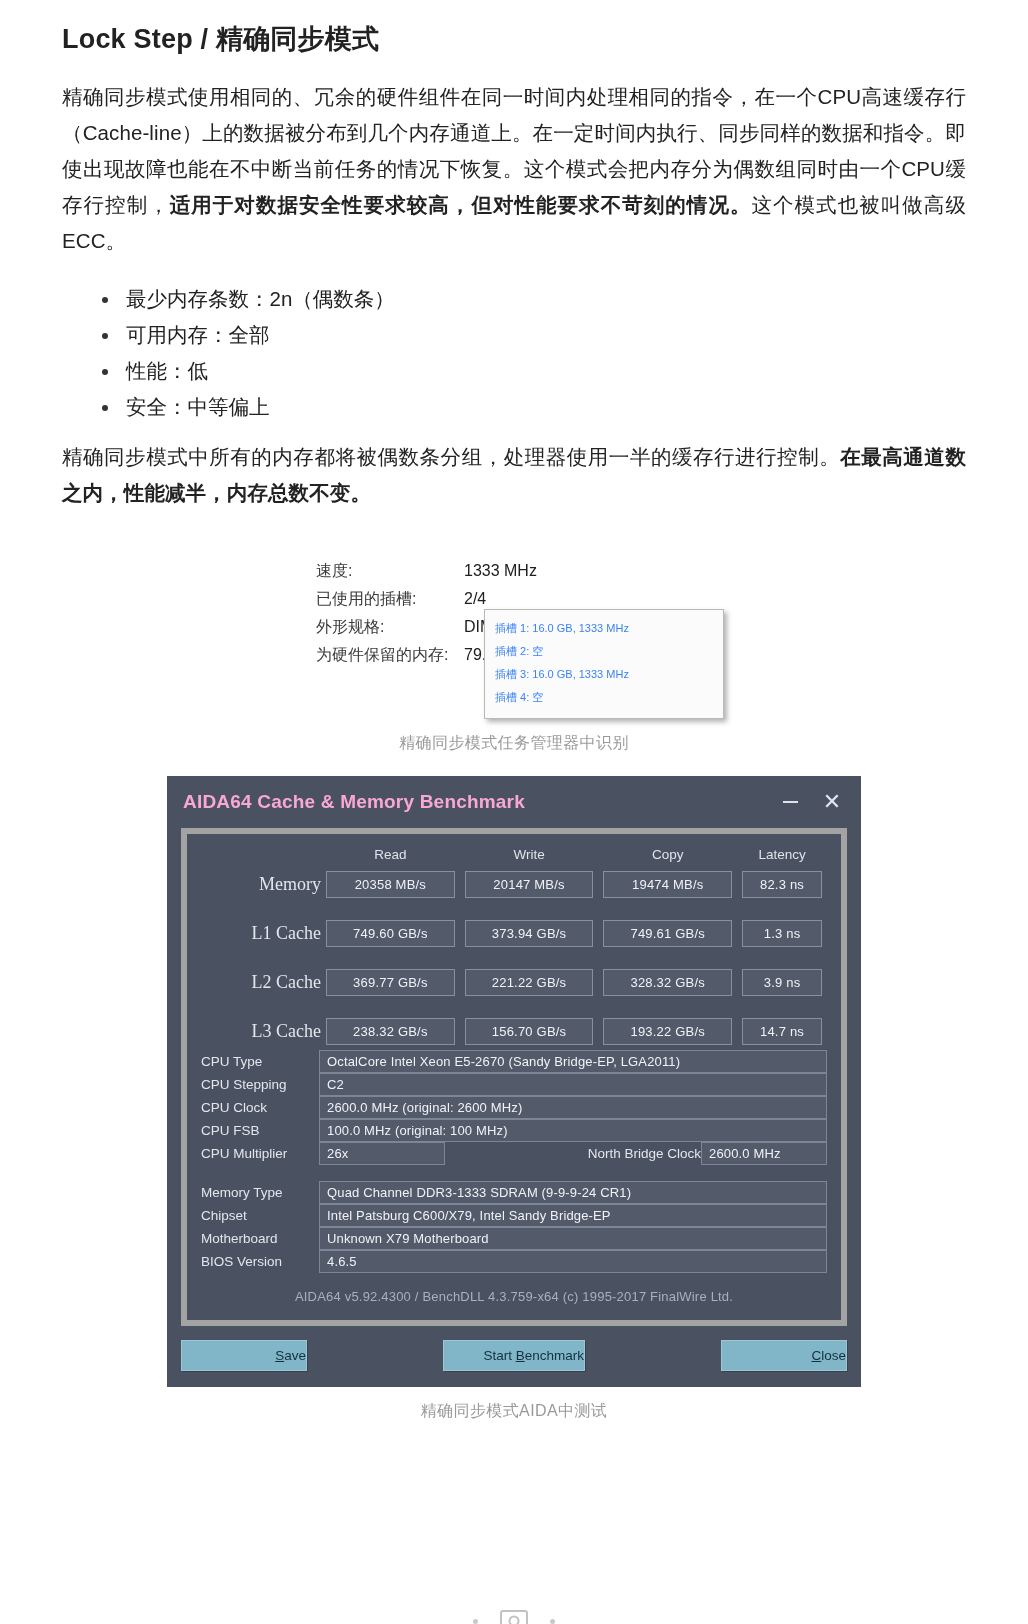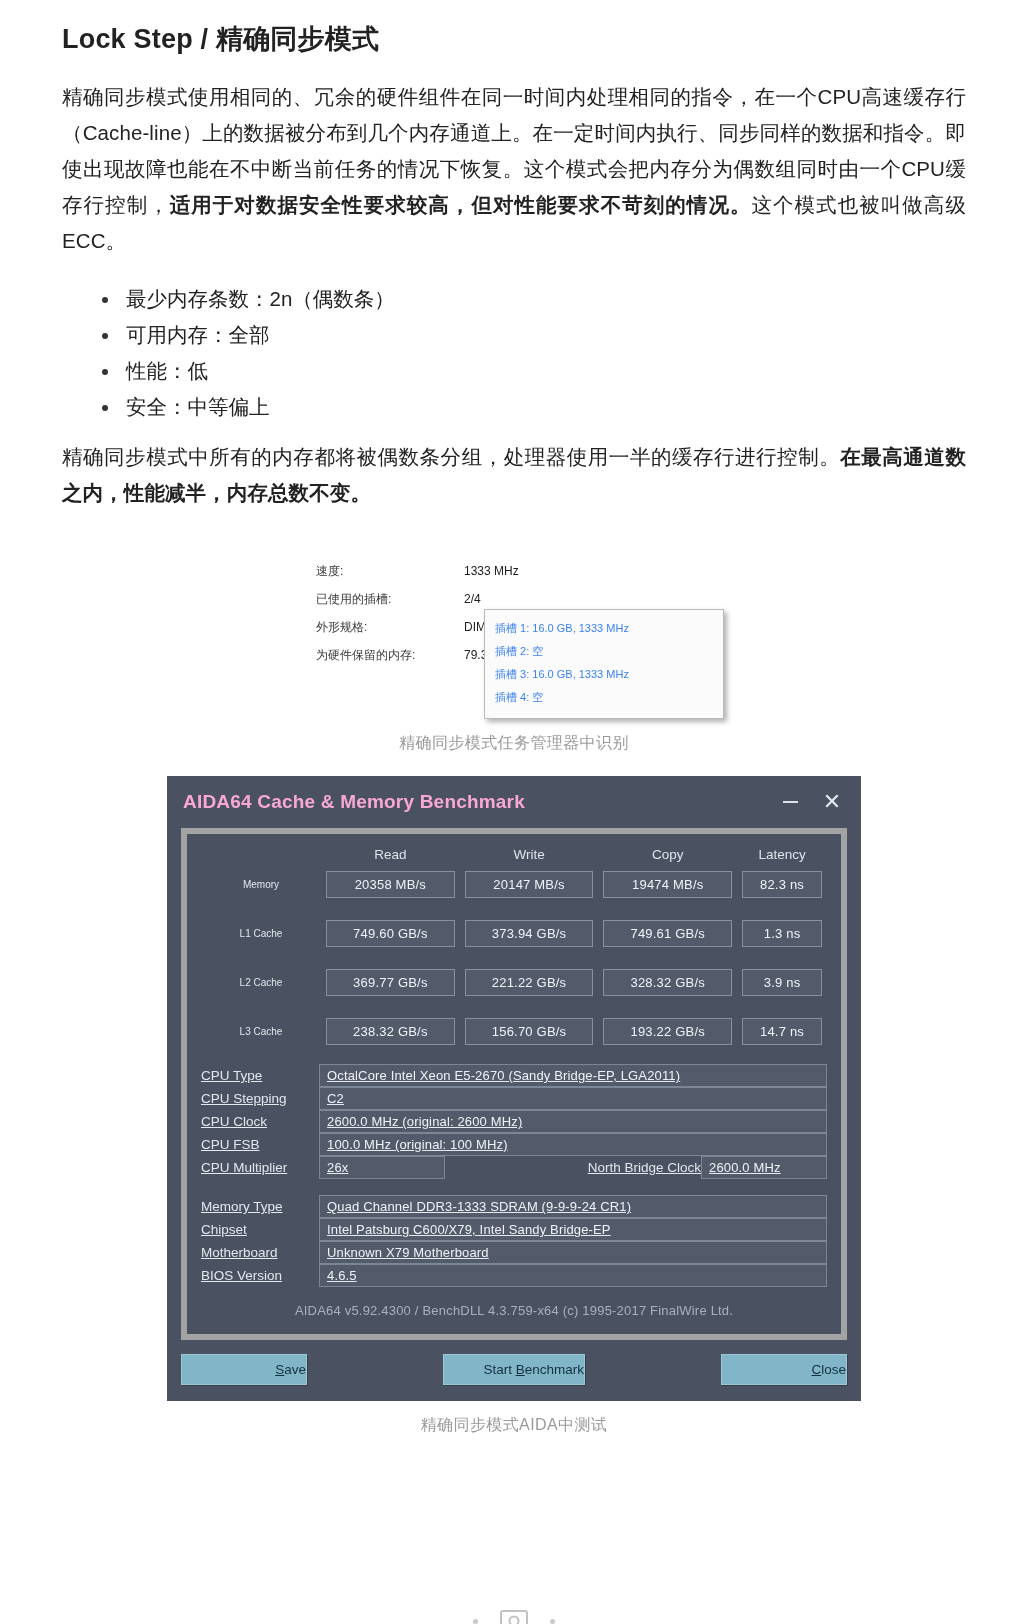--- a/index.html
+++ b/index.html
@@ -55,21 +55,21 @@
 
   
   .fig1{
     margin:38px auto 0 auto;
     width:420px;
     position:relative;
     height:170px;
   }
   .tm-rows{
     position:absolute;left:12px;top:8px;
-    font-size:12px;color:#2b2b2b;
+    font-size:16px;color:#2b2b2b;
     line-height:28px;
   }
   .tm-row{display:flex;}
   .tm-label{width:148px;color:#3a3a3a;}
   .tm-val{color:#202020;}
   .tooltip{
     position:absolute;
     left:180px;top:60px;
     width:218px;
     background:#fbfbfb;
@@ -127,36 +127,37 @@
     font-size:13.5px;
     color:#dfe3ea;
     padding-bottom:4px;
     text-align:center;
   }
   .bench-table th.blank{width:118px;}
   .bench-table td.rowlabel{
     width:118px;
     padding:6px 0;
     color:#e3e6ec;
-    font-size:10px;
-    text-align:center;
+    font-size:18px;
+    text-align:right;
+    font-family:Liberation Serif, serif;
   }
   .bench-table td.cell{padding:5px 5px;}
   .field{
     border:1px solid #8790a0;
     background:#535b6b;
     text-align:center;
     padding:5px 0;
     font-size:13px;
     color:#f0f2f6;
     letter-spacing:.2px;
   }
   .spacer-row td{height:10px;}
 
-  .info-table{width:100%;border-collapse:collapse;margin-top:14px;text-decoration:underline;}
+  .info-table{width:100%;border-collapse:collapse;}
   .info-table td{padding:0;}
   .info-label{
     width:118px;
     font-size:13.5px;
     color:#e3e6ec;
     padding:3px 0;
     vertical-align:middle;
   }
   .info-field{
     border:1px solid #7d8695;

